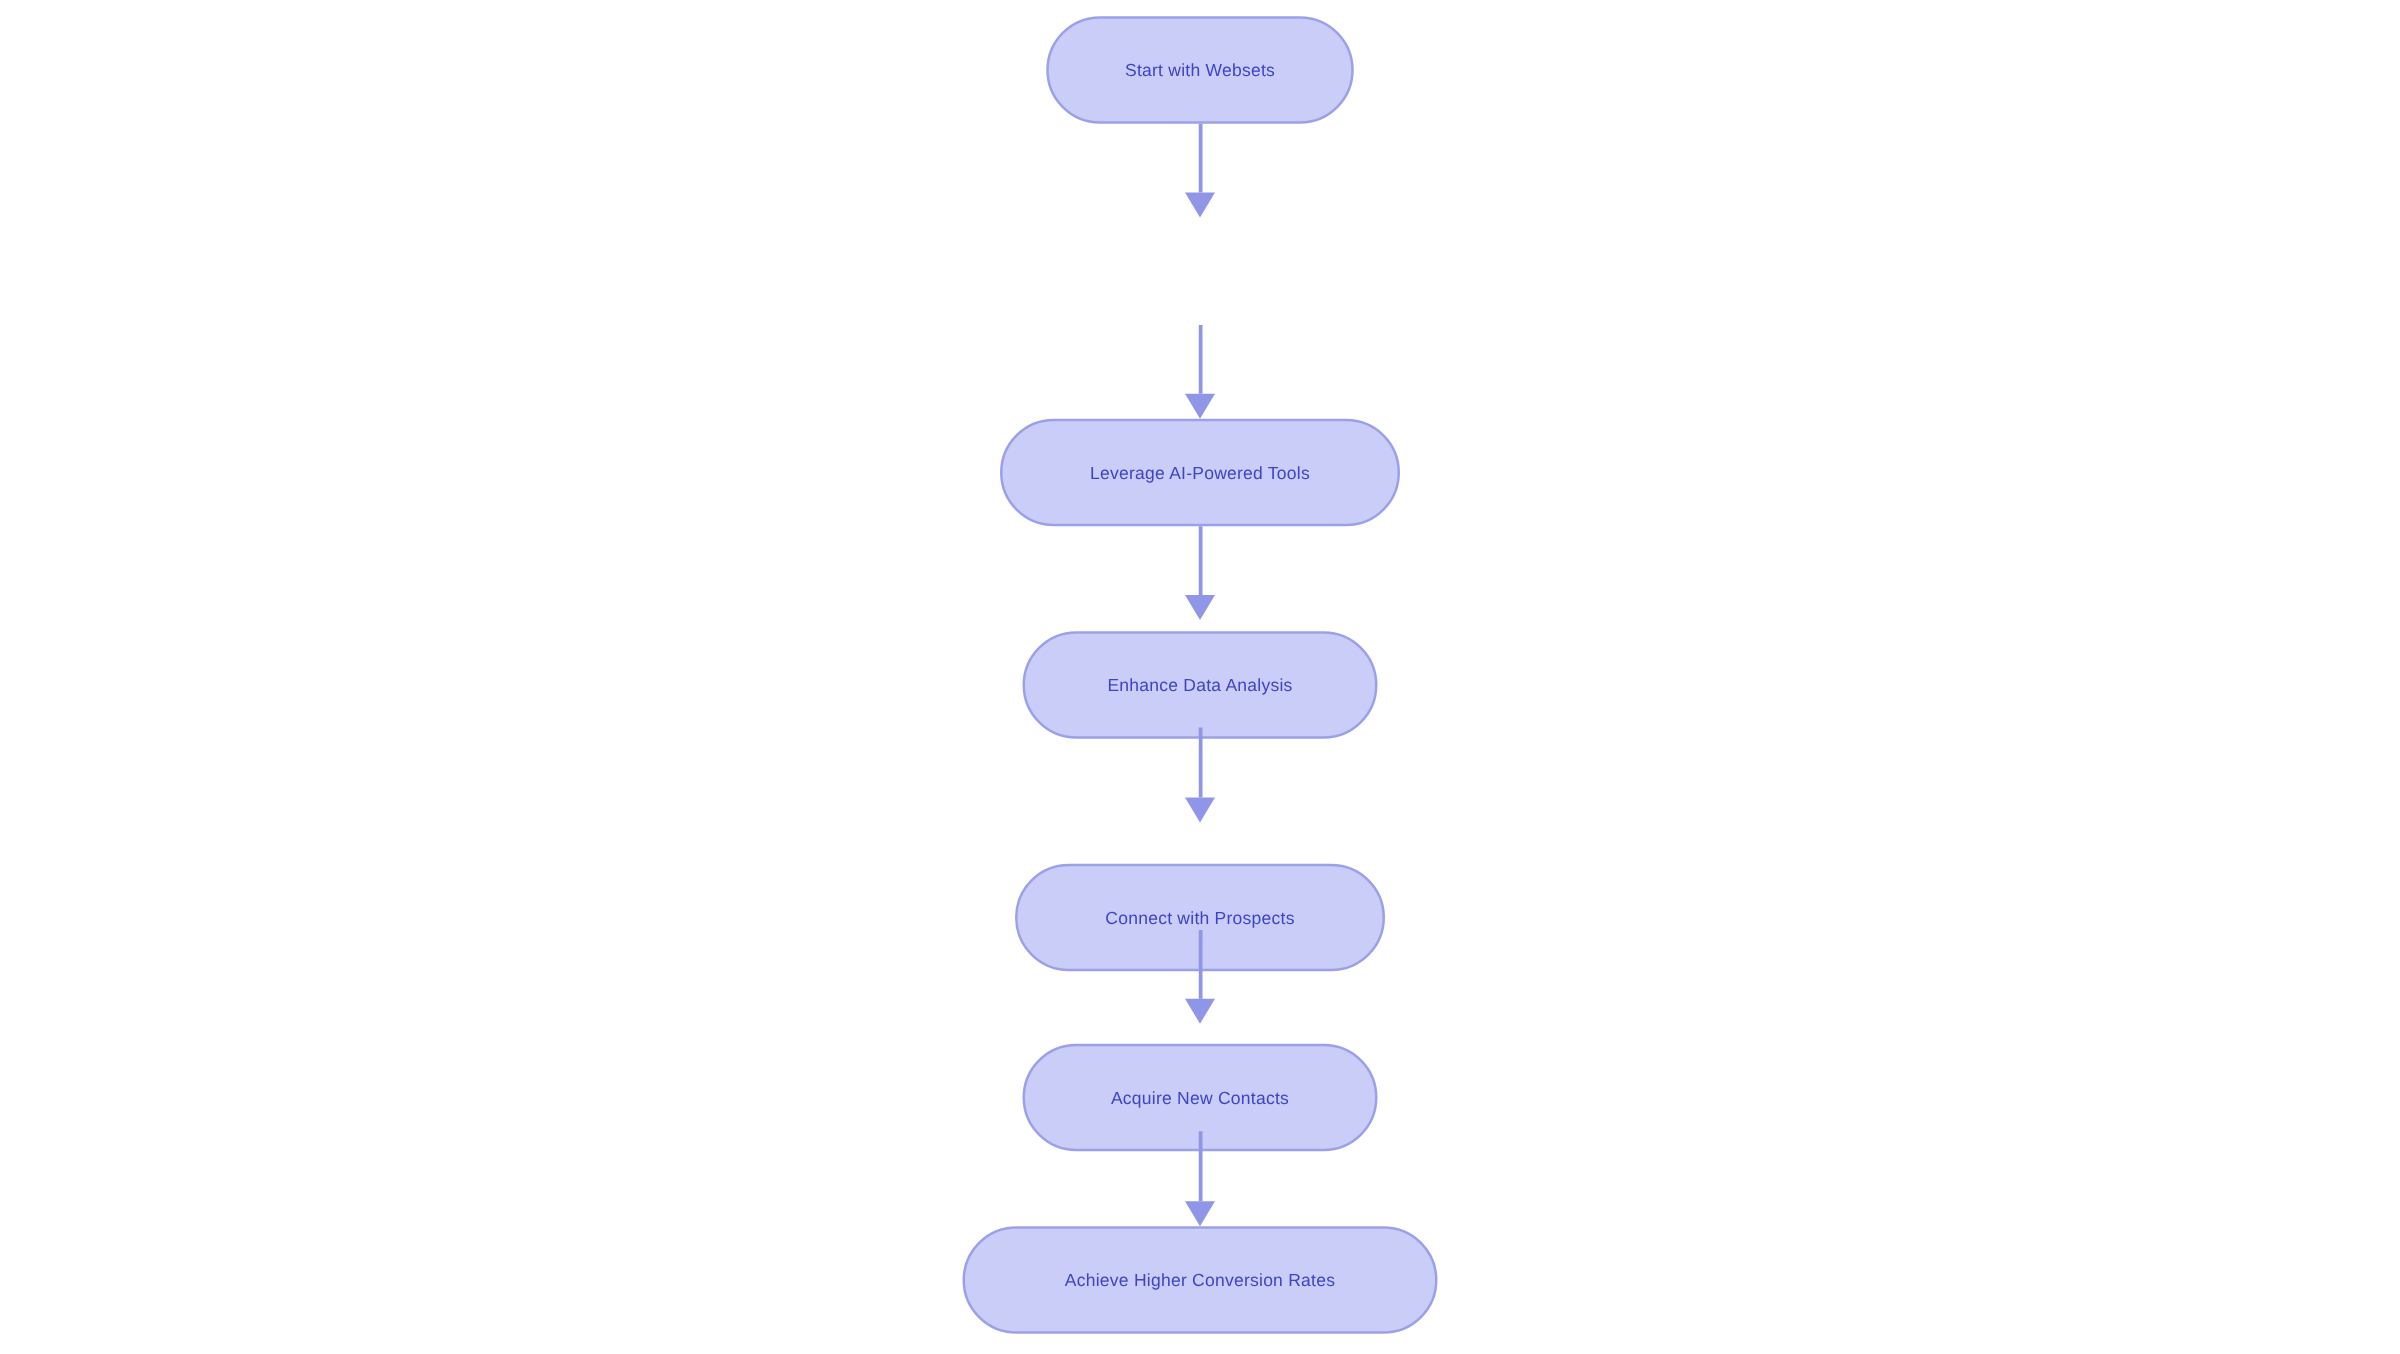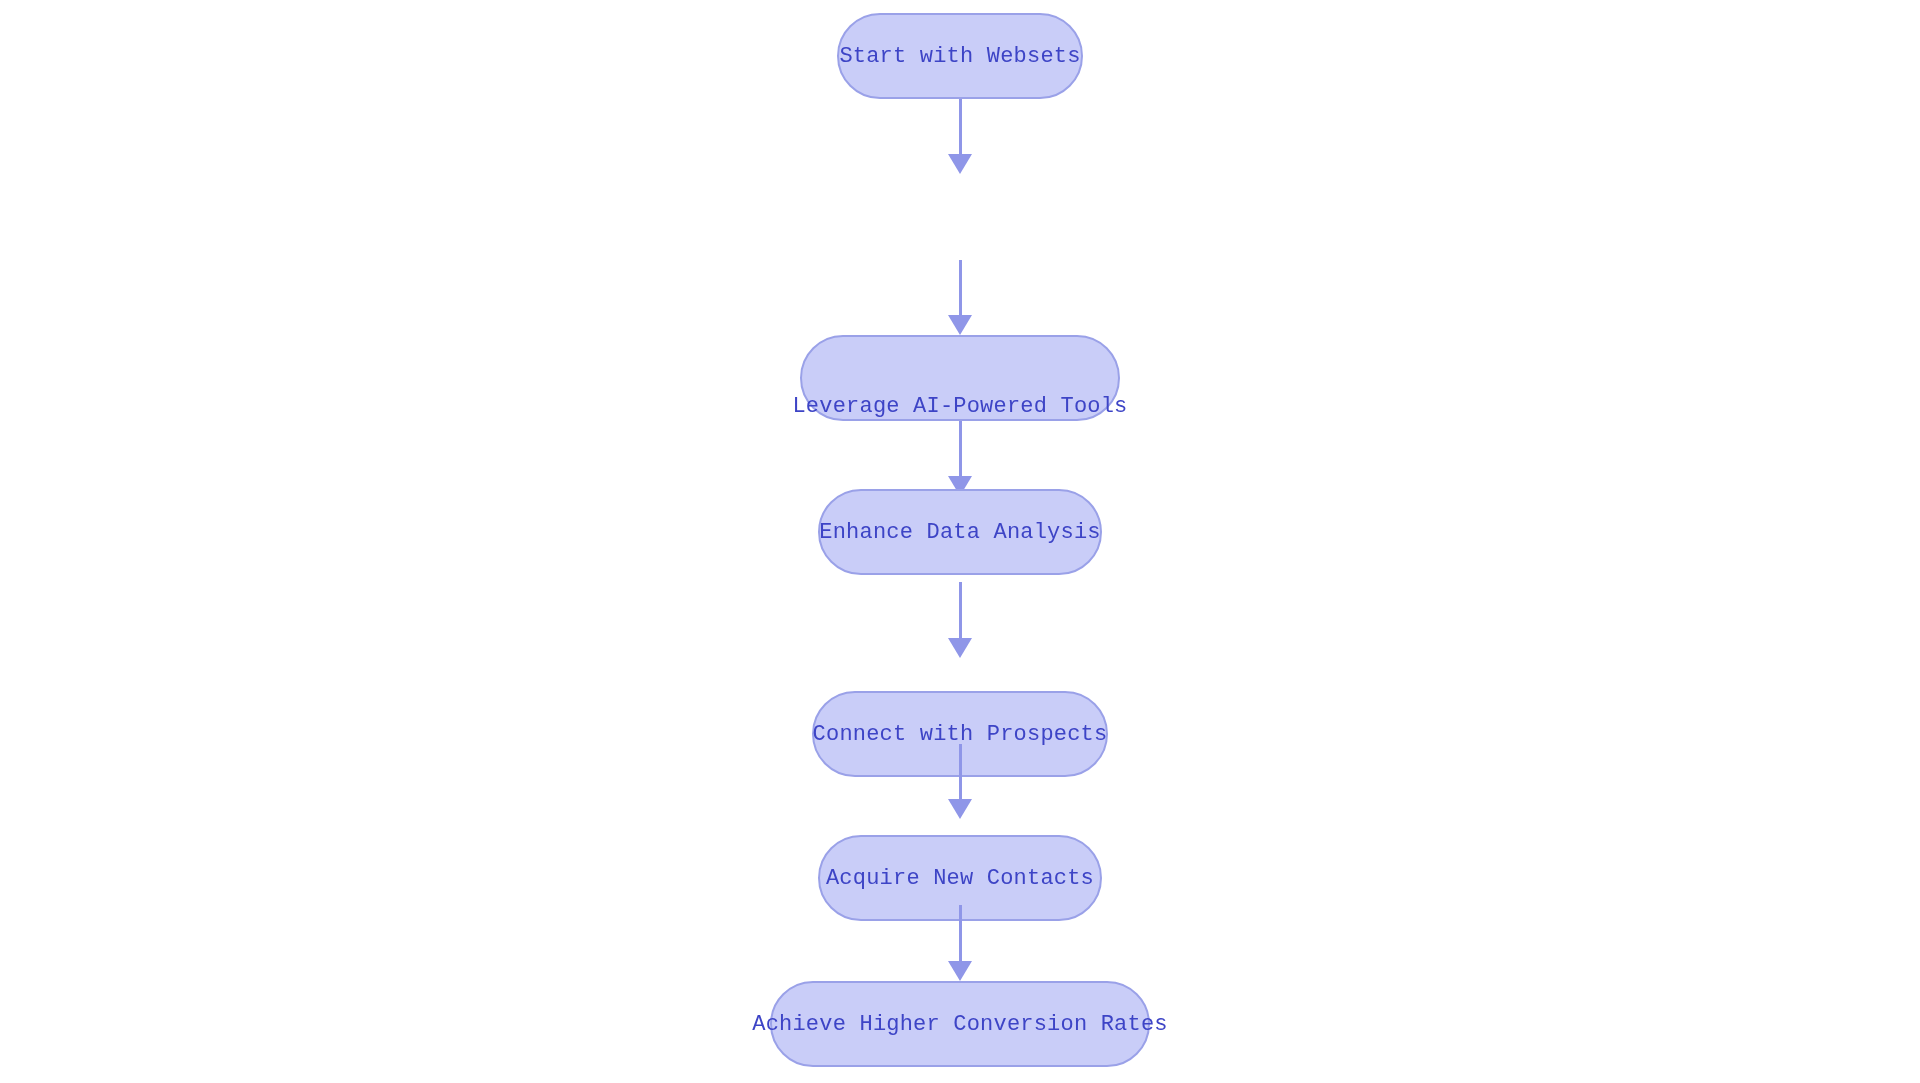--- a/index.html
+++ b/index.html
@@ -21,29 +21,28 @@
     box-sizing: border-box;
     background: var(--node-fill, #c9cdf8);
     border: 2px solid var(--node-border, #9aa1e8);
     border-radius: 43px;
     display: flex;
     align-items: center;
     justify-content: center;
   }
   .node-label {
     color: var(--text-color, #3d44c6);
-    font-size: 22px;
+    font-size: 14px;
     letter-spacing: 0.2px;
     white-space: nowrap;
-    font-family: Liberation Mono, monospace;
   }
   .n1 { left: 837px; top: 13px;  width: 246px; }
   .n2 { left: 793px; top: 174px; width: 334px; }
-  .n3 { left: 800px; top: 335px; width: 320px; align-items: flex-end; }
-  .n4 { left: 818px; top: 489px; width: 284px; text-align: center; }
+  .n3 { left: 800px; top: 335px; width: 320px; }
+  .n4 { left: 818px; top: 505px; width: 284px; text-align: center; }
   .n5 { left: 812px; top: 658px; width: 296px; margin-top: 33px; }
   .n6 { left: 818px; top: 819px; width: 284px; margin-top: 16px; }
   .n7 { left: 770px; top: 981px; width: 380px; }
 
   .arrow {
     position: absolute;
     left: 948px;           
     width: 24px;
     display: flex;
     flex-direction: column;

